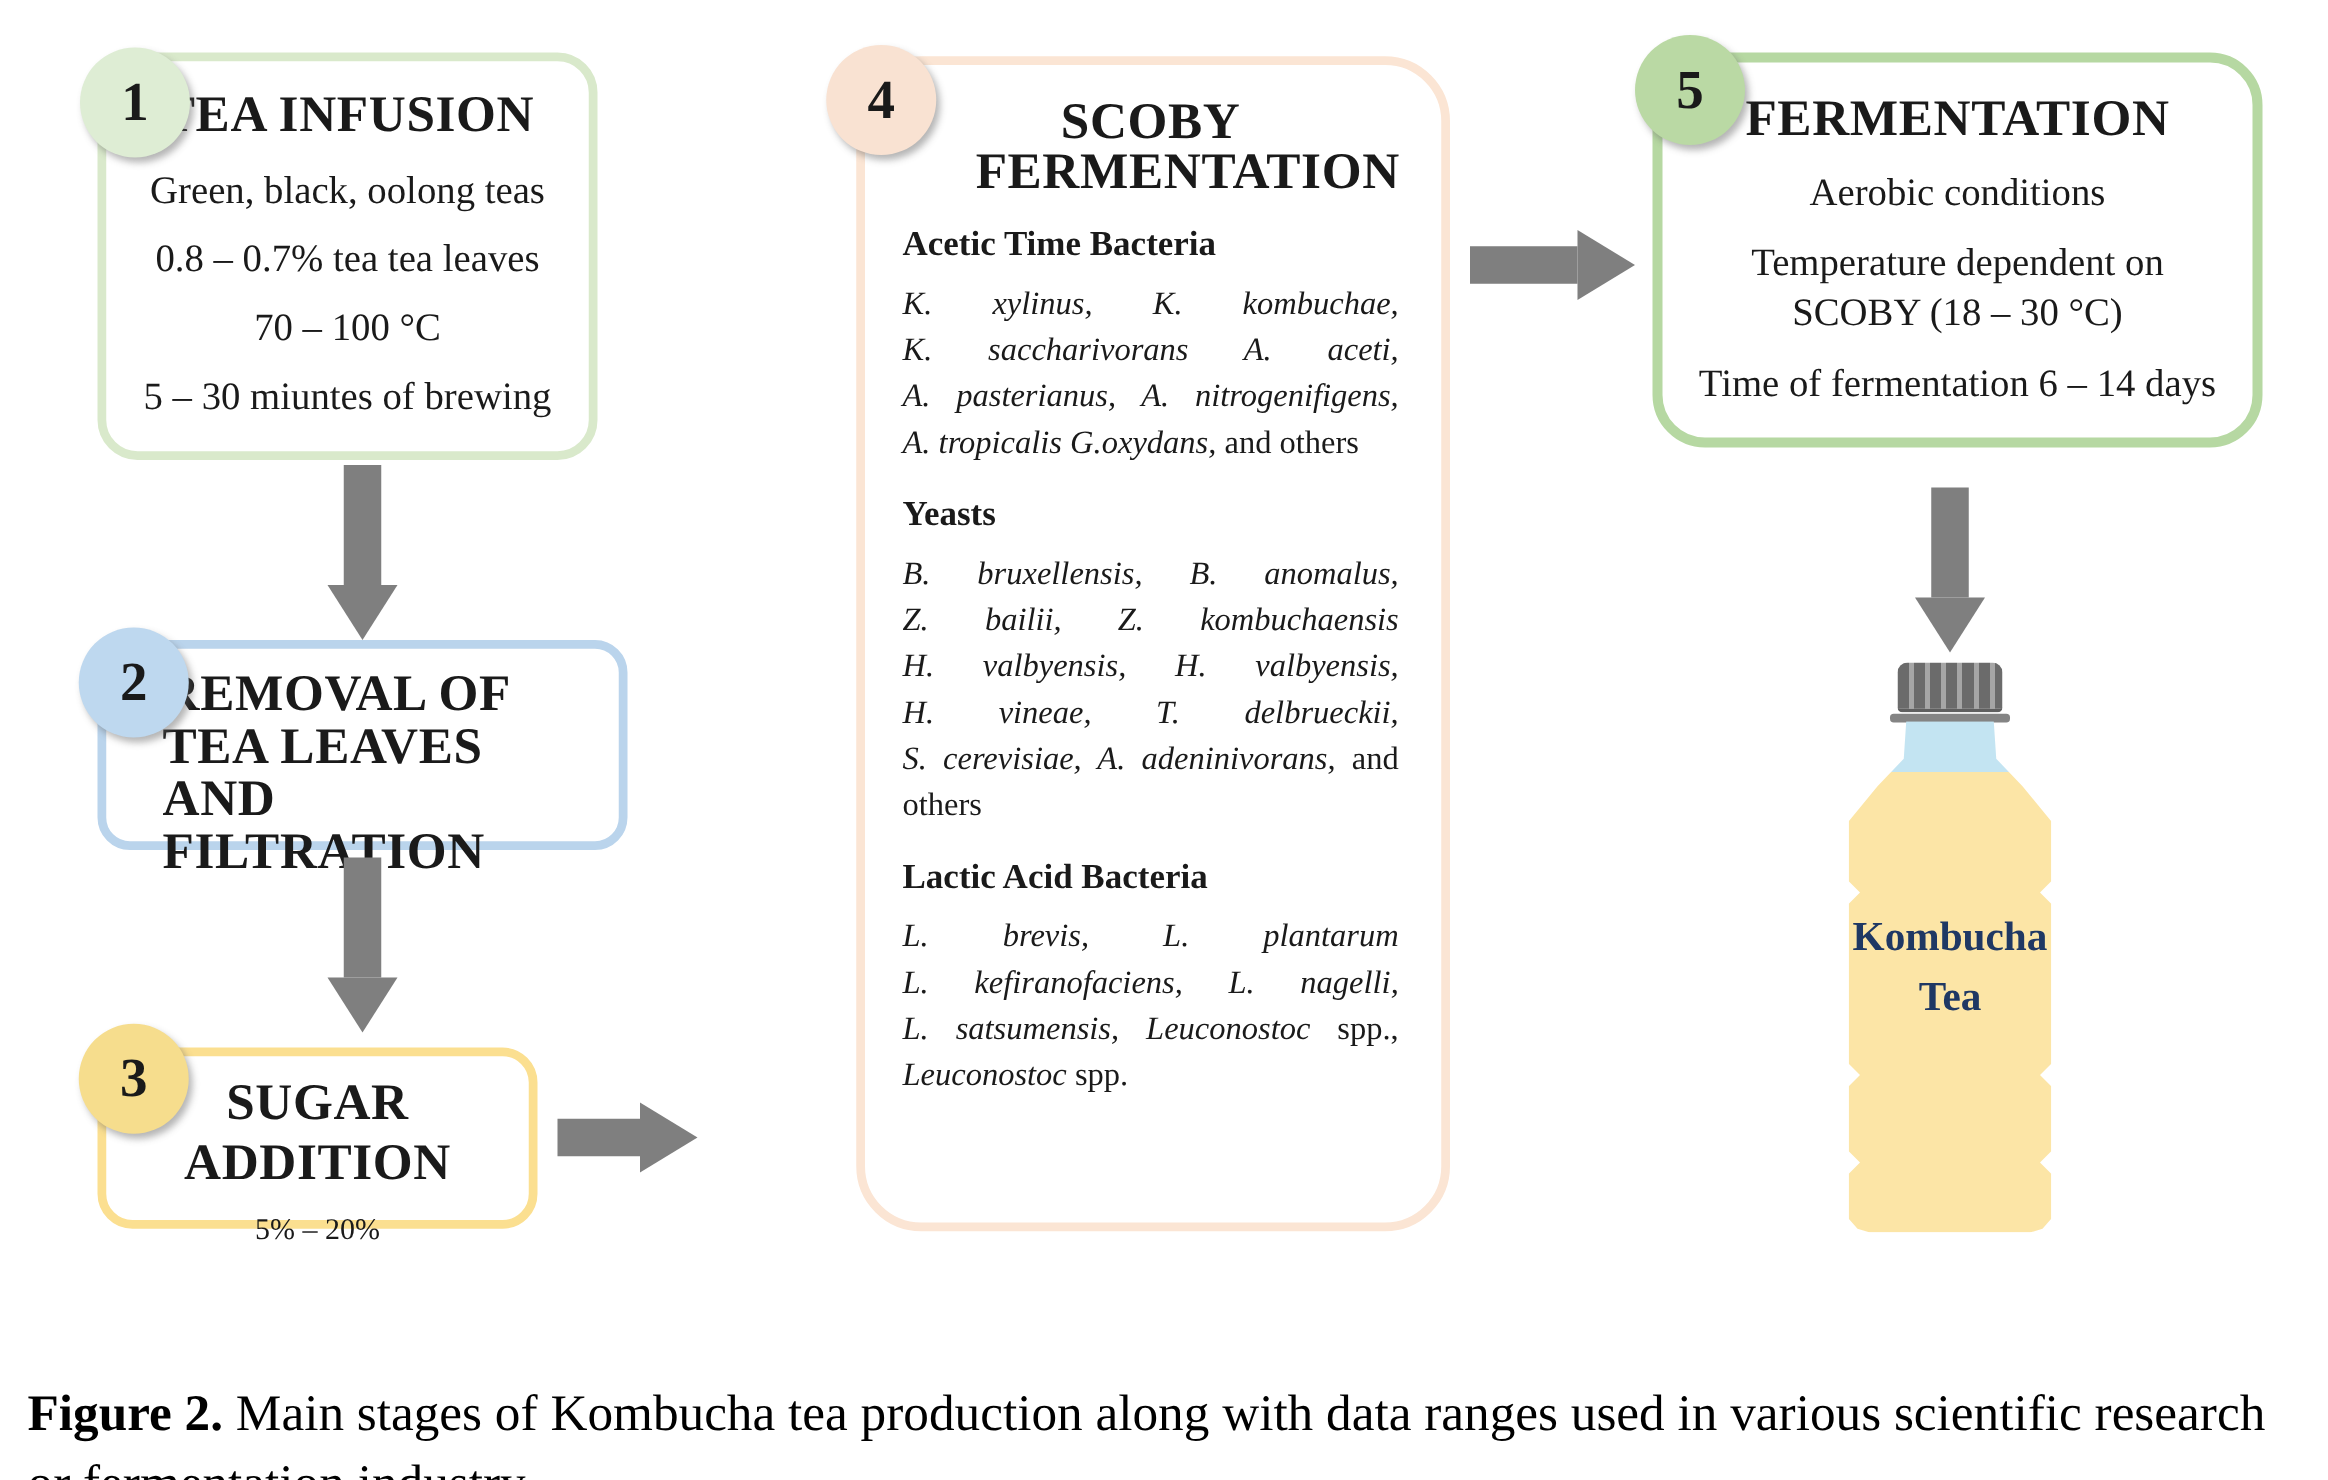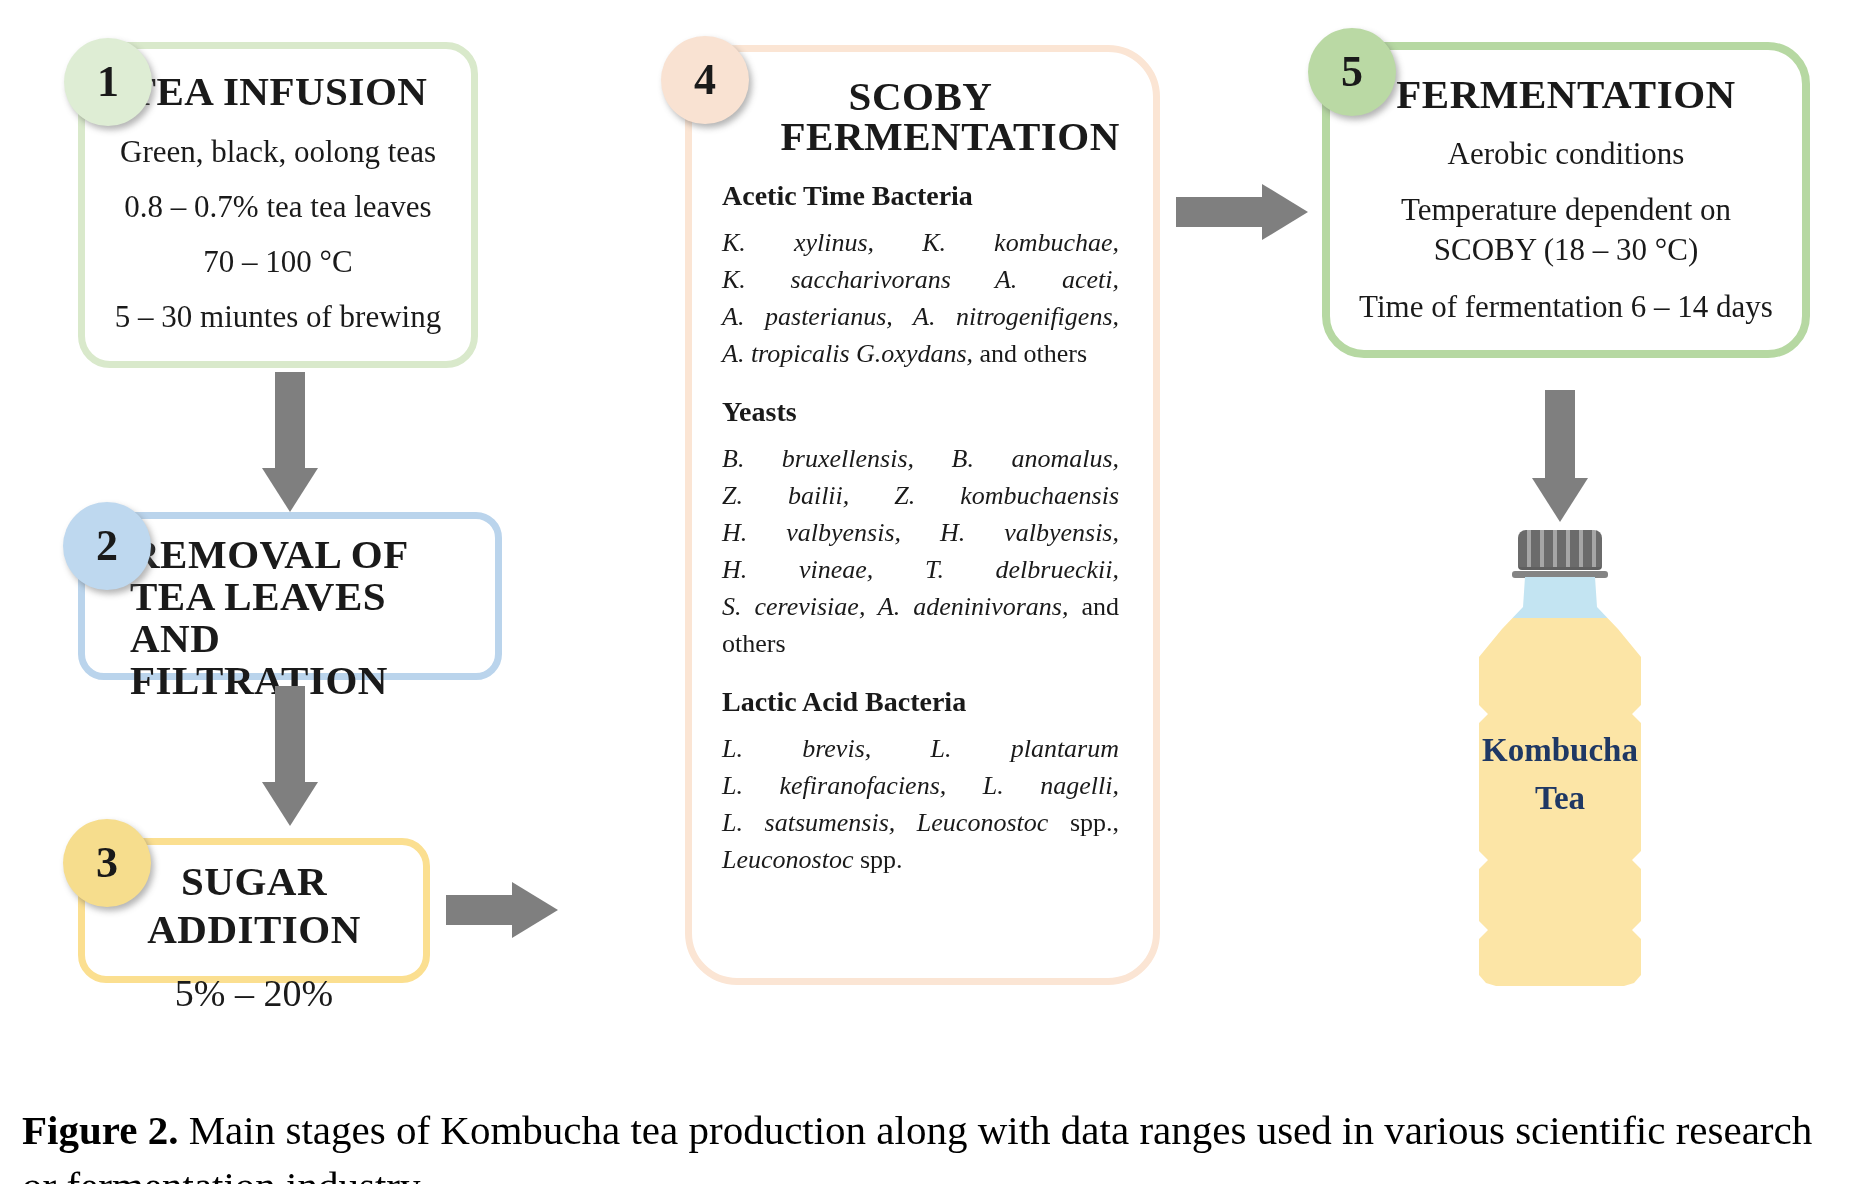--- a/index.html
+++ b/index.html
@@ -15,21 +15,21 @@
   .box4{left:685px;top:45px;width:475px;height:940px;border:7px solid #fbe5d4;border-radius:52px;padding:24px 34px 0 30px;}
   .box5{left:1322px;top:42px;width:488px;height:316px;border:8px solid #b6d8a2;border-radius:42px;text-align:center;padding-top:20px;}
   .stage-title{margin:0;font-size:41px;font-weight:bold;letter-spacing:.5px;}
   .box1 .stage-title{margin-bottom:8px;}
   .box2 .stage-title{max-width:320px;margin:0 auto;line-height:42px;}
   .box4 .stage-title{max-width:280px;margin:0 auto 10px auto;text-align:center;line-height:40px;}
   .box5 .stage-title{margin-bottom:4px;}
   .stage-line{margin:19px 0;font-size:31px;}
   .box5 .stage-line{margin:18px 0;}
   .box5 .wrapline{max-width:350px;margin-left:auto;margin-right:auto;line-height:1.3;}
-  .range-line{margin-top:18px;font-size:38px;}
+  .range-line{margin-top:18px;font-size:24px;}
   
   .badge{position:absolute;width:88px;height:88px;border-radius:50%;z-index:5;
          font-weight:bold;font-size:44px;line-height:88px;text-align:center;
          box-shadow:3px 4px 6px rgba(90,90,90,.45);}
   .badge1{left:64px;top:38px;background:#deedd4;}
   .badge2{left:63px;top:502px;background:#bed8ef;}
   .badge3{left:63px;top:819px;background:#f6dd8d;}
   .badge4{left:661px;top:36px;background:#f9e2d2;}
   .badge5{left:1308px;top:28px;background:#bad9a4;}
   

